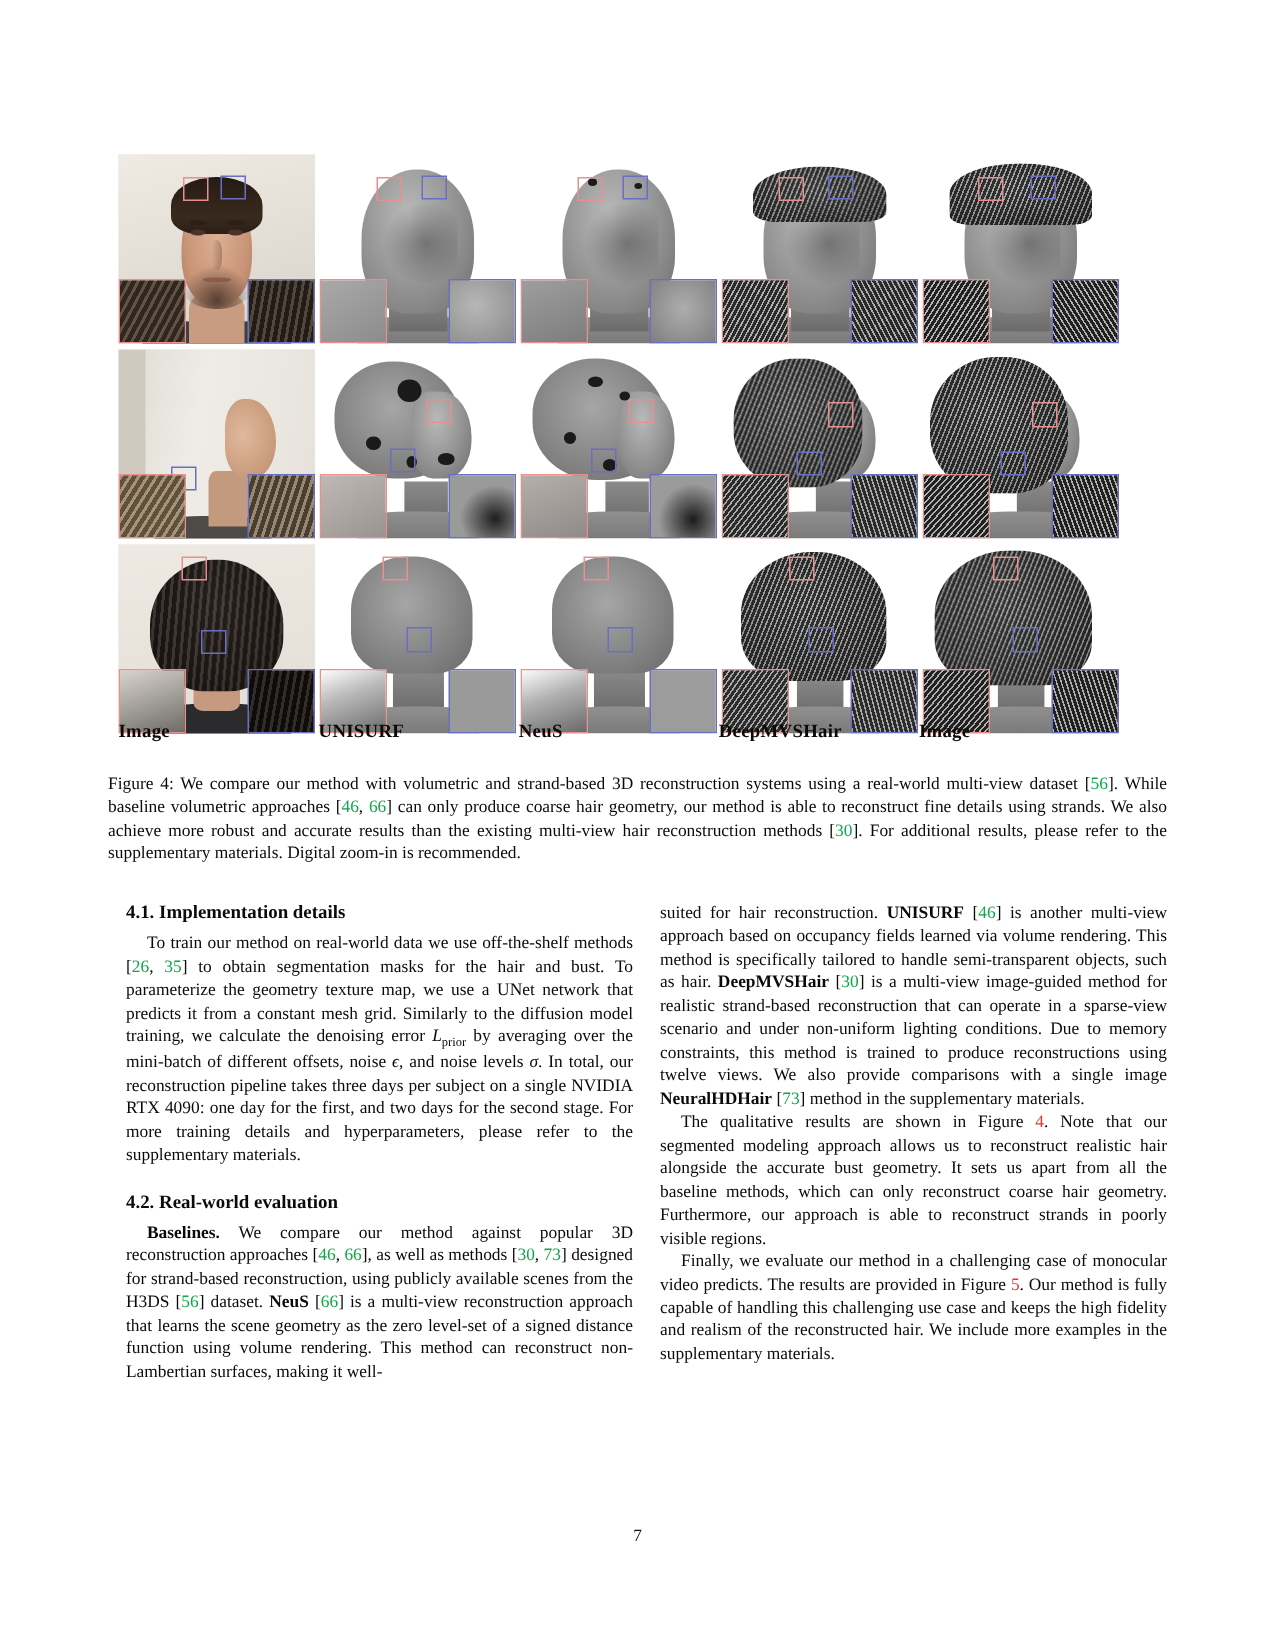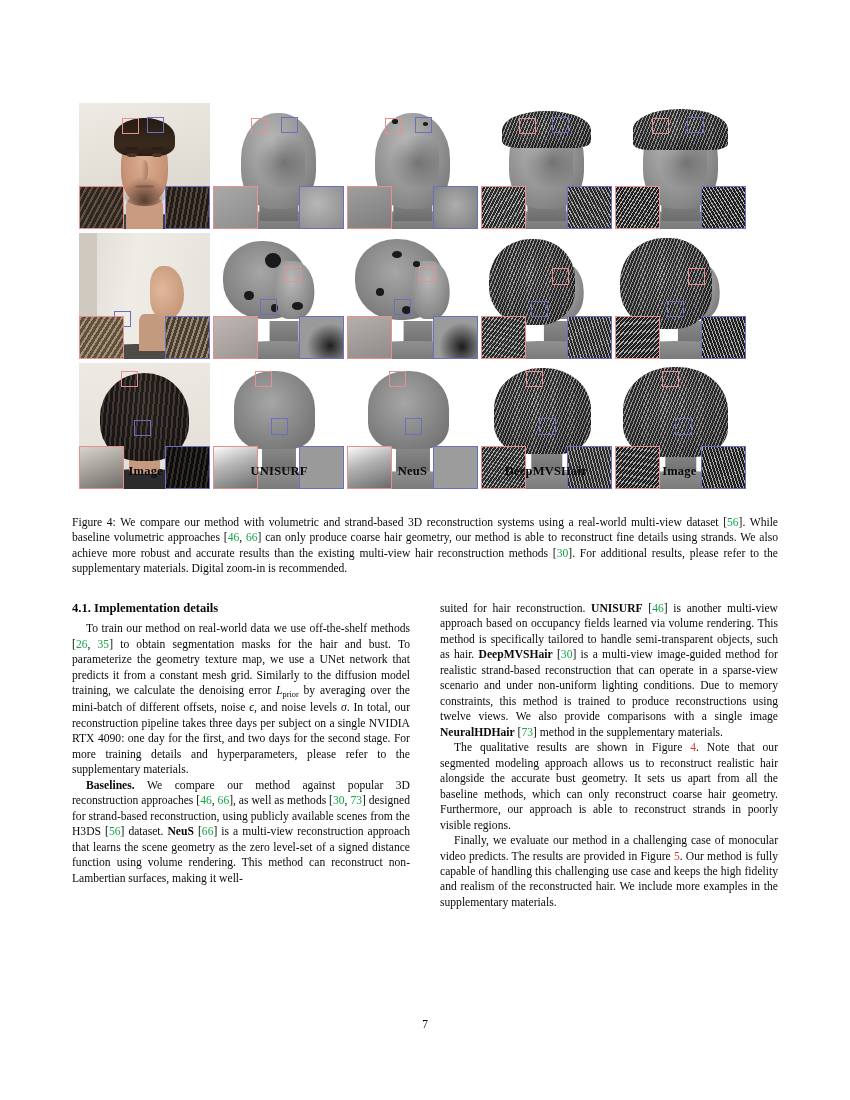--- a/index.html
+++ b/index.html
@@ -176,25 +176,24 @@
     width: 13%; height: 13%;
     box-sizing: border-box;
   }
   .marker.red  { border: 1.2px solid #e8908f; }
   .marker.blue { border: 1.2px solid #6b6fc2; }
 
   
   .col-headers {
     position: absolute;
     left: 79px;
-    top: 464px;
+    top: 480px;
     width: 667px;
     display: grid;
     grid-template-columns: repeat(5, 1fr);
-    text-align: center;
   }
   .col-header {
     font-weight: bold;
     font-size: 12.5px;
     letter-spacing: .2px;
   }
 
   
   .caption {
     position: absolute;
@@ -210,21 +209,21 @@
   
   .col {
     position: absolute;
     top: 601px;
     width: 338px;
     font-size: 11.6px;
     line-height: 1.335;
     text-align: justify;
     text-justify: inter-word;
   }
-  .col-left  { left: 72px; }
+  .col-left  { left: 84px; }
   .col-right { left: 440px; }
 
   h3.section {
     font-size: 12.6px;
     font-weight: bold;
     margin: 0 0 5px 0;
     line-height: 1.2;
   }
   h3.section.spaced { margin-top: 16px; }
   p.para {
@@ -510,20 +509,21 @@
   </div>
 
   <div class="caption">
     <span>Figure 4:</span><span> We compare our method with volumetric and strand-based 3D reconstruction systems using a real-world multi-view dataset [</span><span class="cite">56</span><span>]. While baseline volumetric approaches [</span><span class="cite">46</span><span>, </span><span class="cite">66</span><span>] can only produce coarse hair geometry, our method is able to reconstruct fine details using strands. We also achieve more robust and accurate results than the existing multi-view hair reconstruction methods [</span><span class="cite">30</span><span>]. For additional results, please refer to the supplementary materials. Digital zoom-in is recommended.</span>
   </div>
 
   <div class="col col-left">
     <h3 class="section">4.1. Implementation details</h3>
     <p class="para"><span>To train our method on real-world data we use off-the-shelf methods [</span><span class="cite">26</span><span>, </span><span class="cite">35</span><span>] to obtain segmentation masks for the hair and bust. To parameterize the geometry texture map, we use a UNet network that predicts it from a constant mesh grid. Similarly to the diffusion model training, we calculate the denoising error </span><span class="mathcal">L</span><span class="sub">prior</span><span> by averaging over the mini-batch of different offsets, noise </span><span class="greek">ϵ</span><span>, and noise levels </span><span class="greek">σ</span><span>. In total, our reconstruction pipeline takes three days per subject on a single NVIDIA RTX 4090: one day for the first, and two days for the second stage. For more training details and hyperparameters, please refer to the supplementary materials.</span></p>
 
+    <h3 class="section spaced">4.2. Real-world evaluation</h3>
     <p class="para"><span class="bold">Baselines.</span><span> We compare our method against popular 3D reconstruction approaches [</span><span class="cite">46</span><span>, </span><span class="cite">66</span><span>], as well as methods [</span><span class="cite">30</span><span>, </span><span class="cite">73</span><span>] designed for strand-based reconstruction, using publicly available scenes from the H3DS [</span><span class="cite">56</span><span>] dataset. </span><span class="bold">NeuS</span><span> [</span><span class="cite">66</span><span>] is a multi-view reconstruction approach that learns the scene geometry as the zero level-set of a signed distance function using volume rendering. This method can reconstruct non-Lambertian surfaces, making it well-</span></p>
   </div>
 
   <div class="col col-right">
     <p class="para" style="text-indent:0"><span>suited for hair reconstruction. </span><span class="bold">UNISURF</span><span> [</span><span class="cite">46</span><span>] is another multi-view approach based on occupancy fields learned via volume rendering. This method is specifically tailored to handle semi-transparent objects, such as hair. </span><span class="bold">DeepMVSHair</span><span> [</span><span class="cite">30</span><span>] is a multi-view image-guided method for realistic strand-based reconstruction that can operate in a sparse-view scenario and under non-uniform lighting conditions. Due to memory constraints, this method is trained to produce reconstructions using twelve views. We also provide comparisons with a single image </span><span class="bold">NeuralHDHair</span><span> [</span><span class="cite">73</span><span>] method in the supplementary materials.</span></p>
 
     <p class="para"><span>The qualitative results are shown in Figure </span><span class="figref">4</span><span>. Note that our segmented modeling approach allows us to reconstruct realistic hair alongside the accurate bust geometry. It sets us apart from all the baseline methods, which can only reconstruct coarse hair geometry. Furthermore, our approach is able to reconstruct strands in poorly visible regions.</span></p>
 
     <p class="para"><span>Finally, we evaluate our method in a challenging case of monocular video predicts. The results are provided in Figure </span><span class="figref">5</span><span>. Our method is fully capable of handling this challenging use case and keeps the high fidelity and realism of the reconstructed hair. We include more examples in the supplementary materials.</span></p>
   </div>

